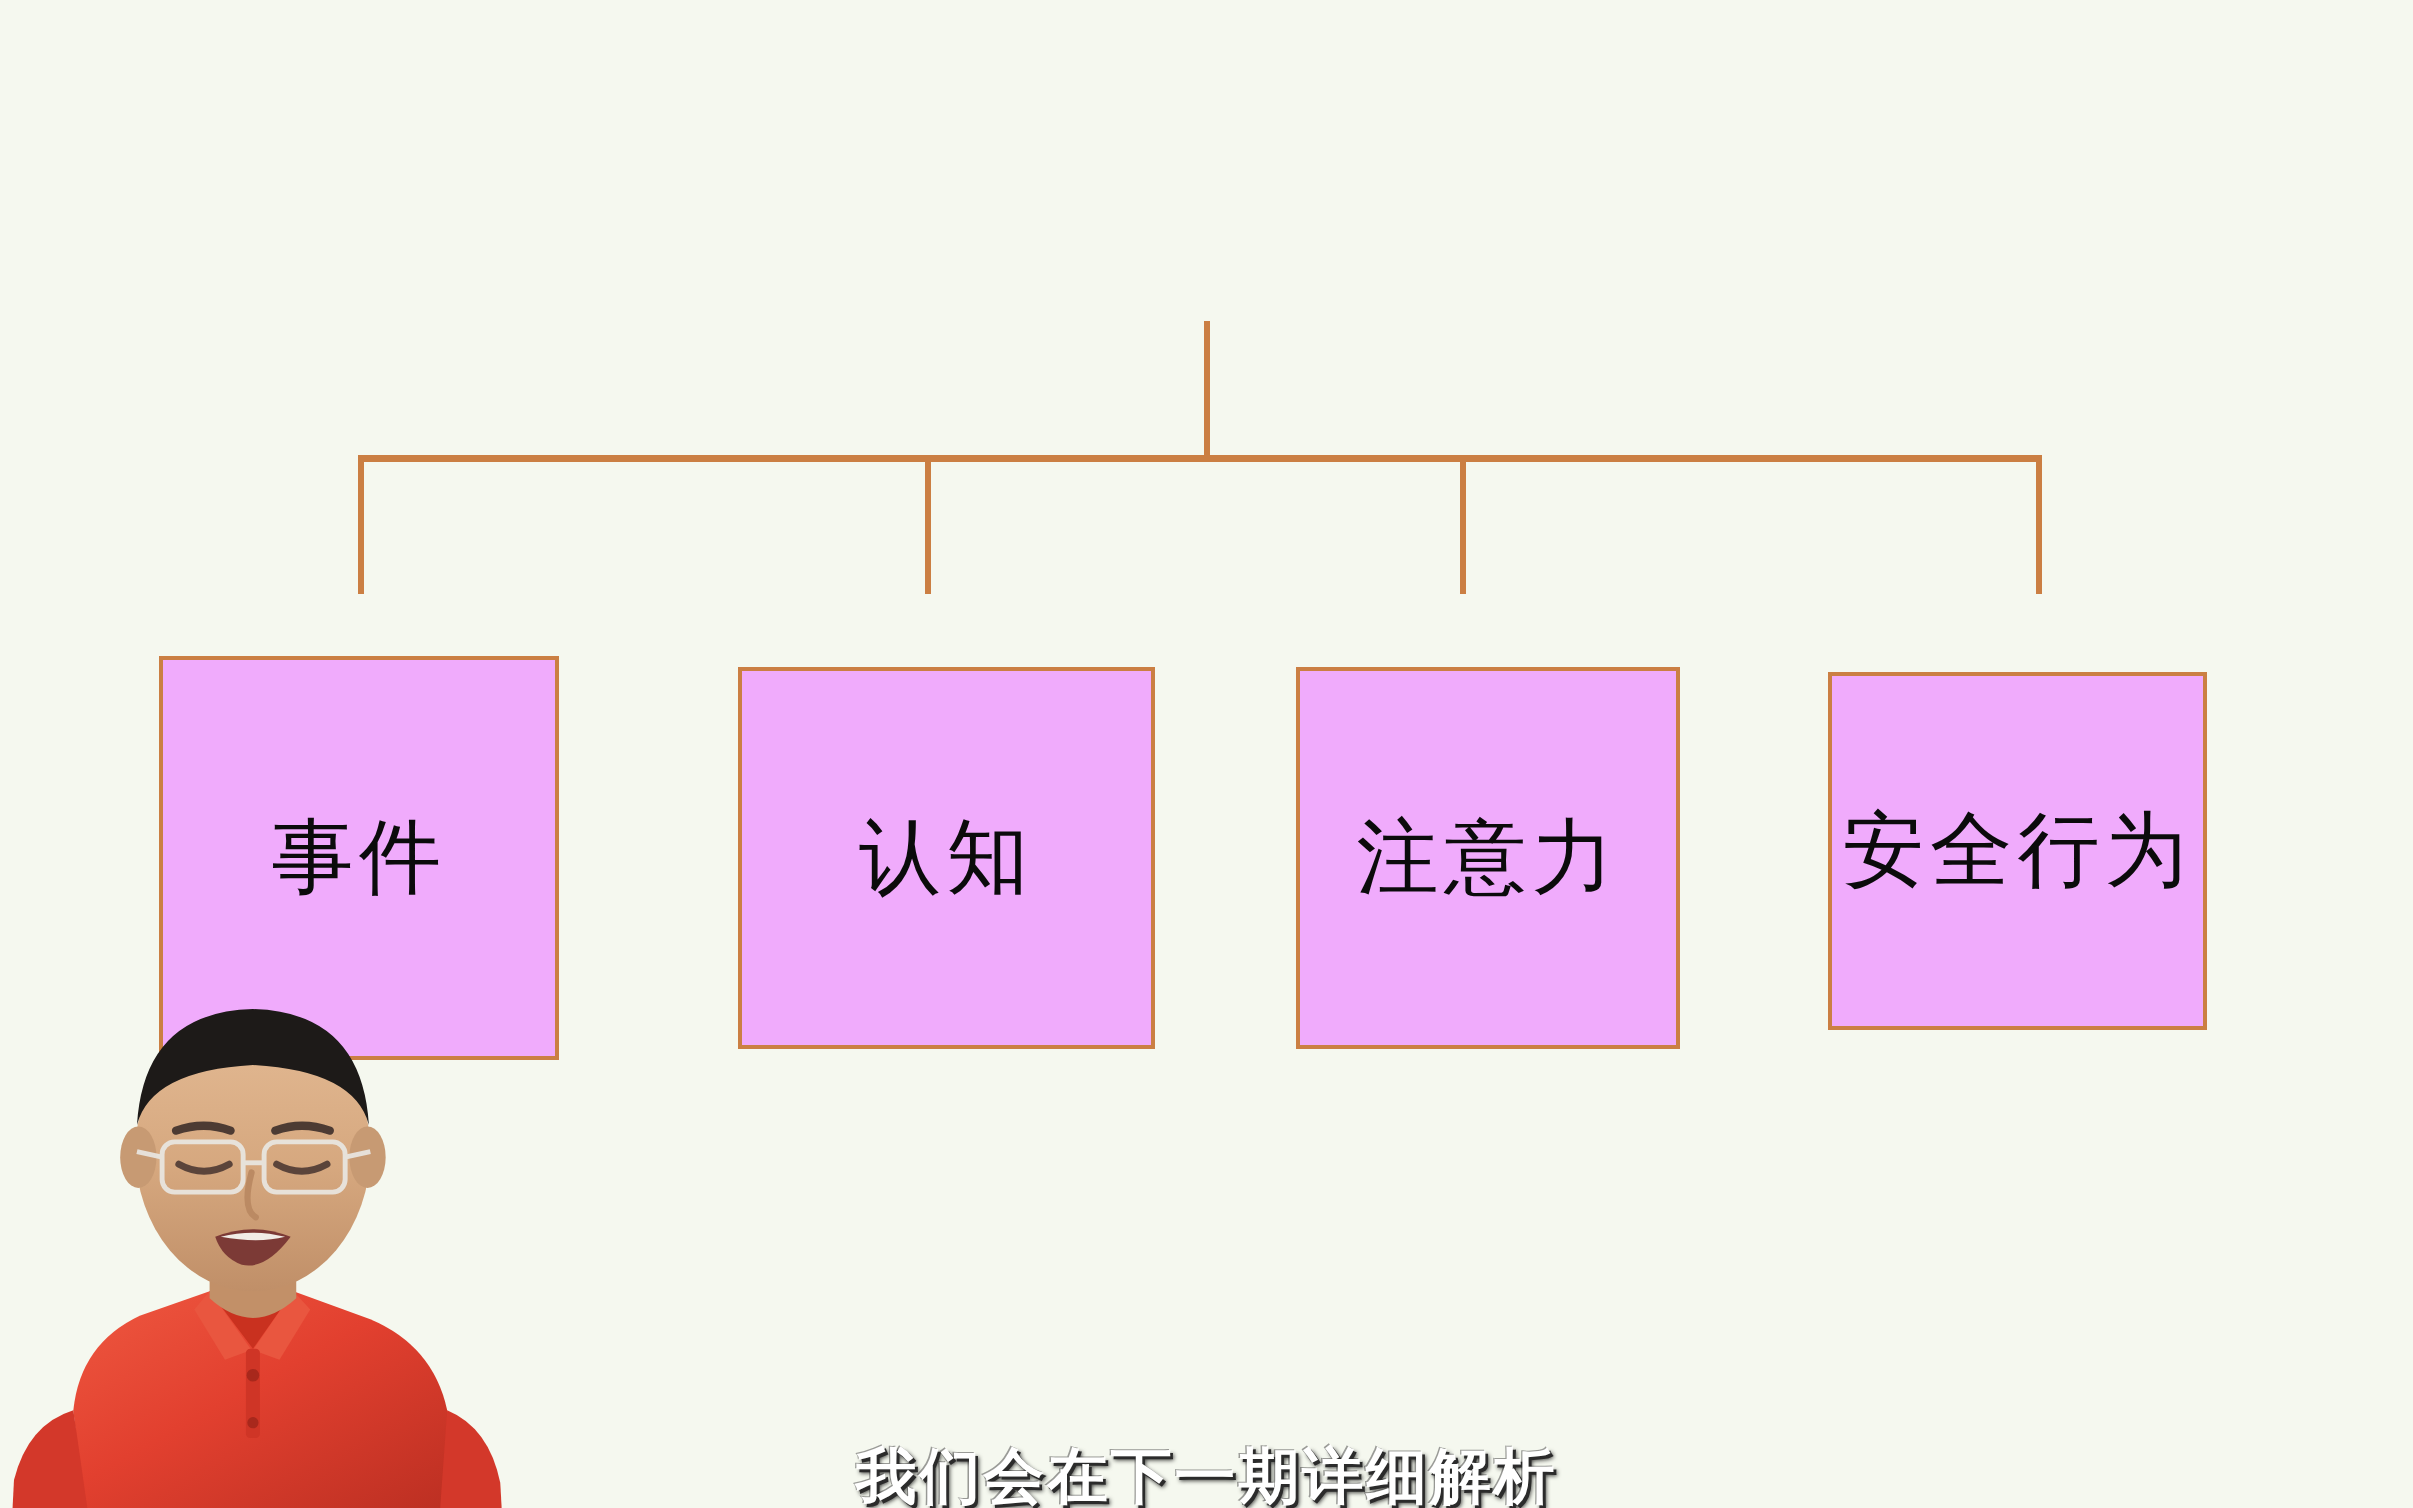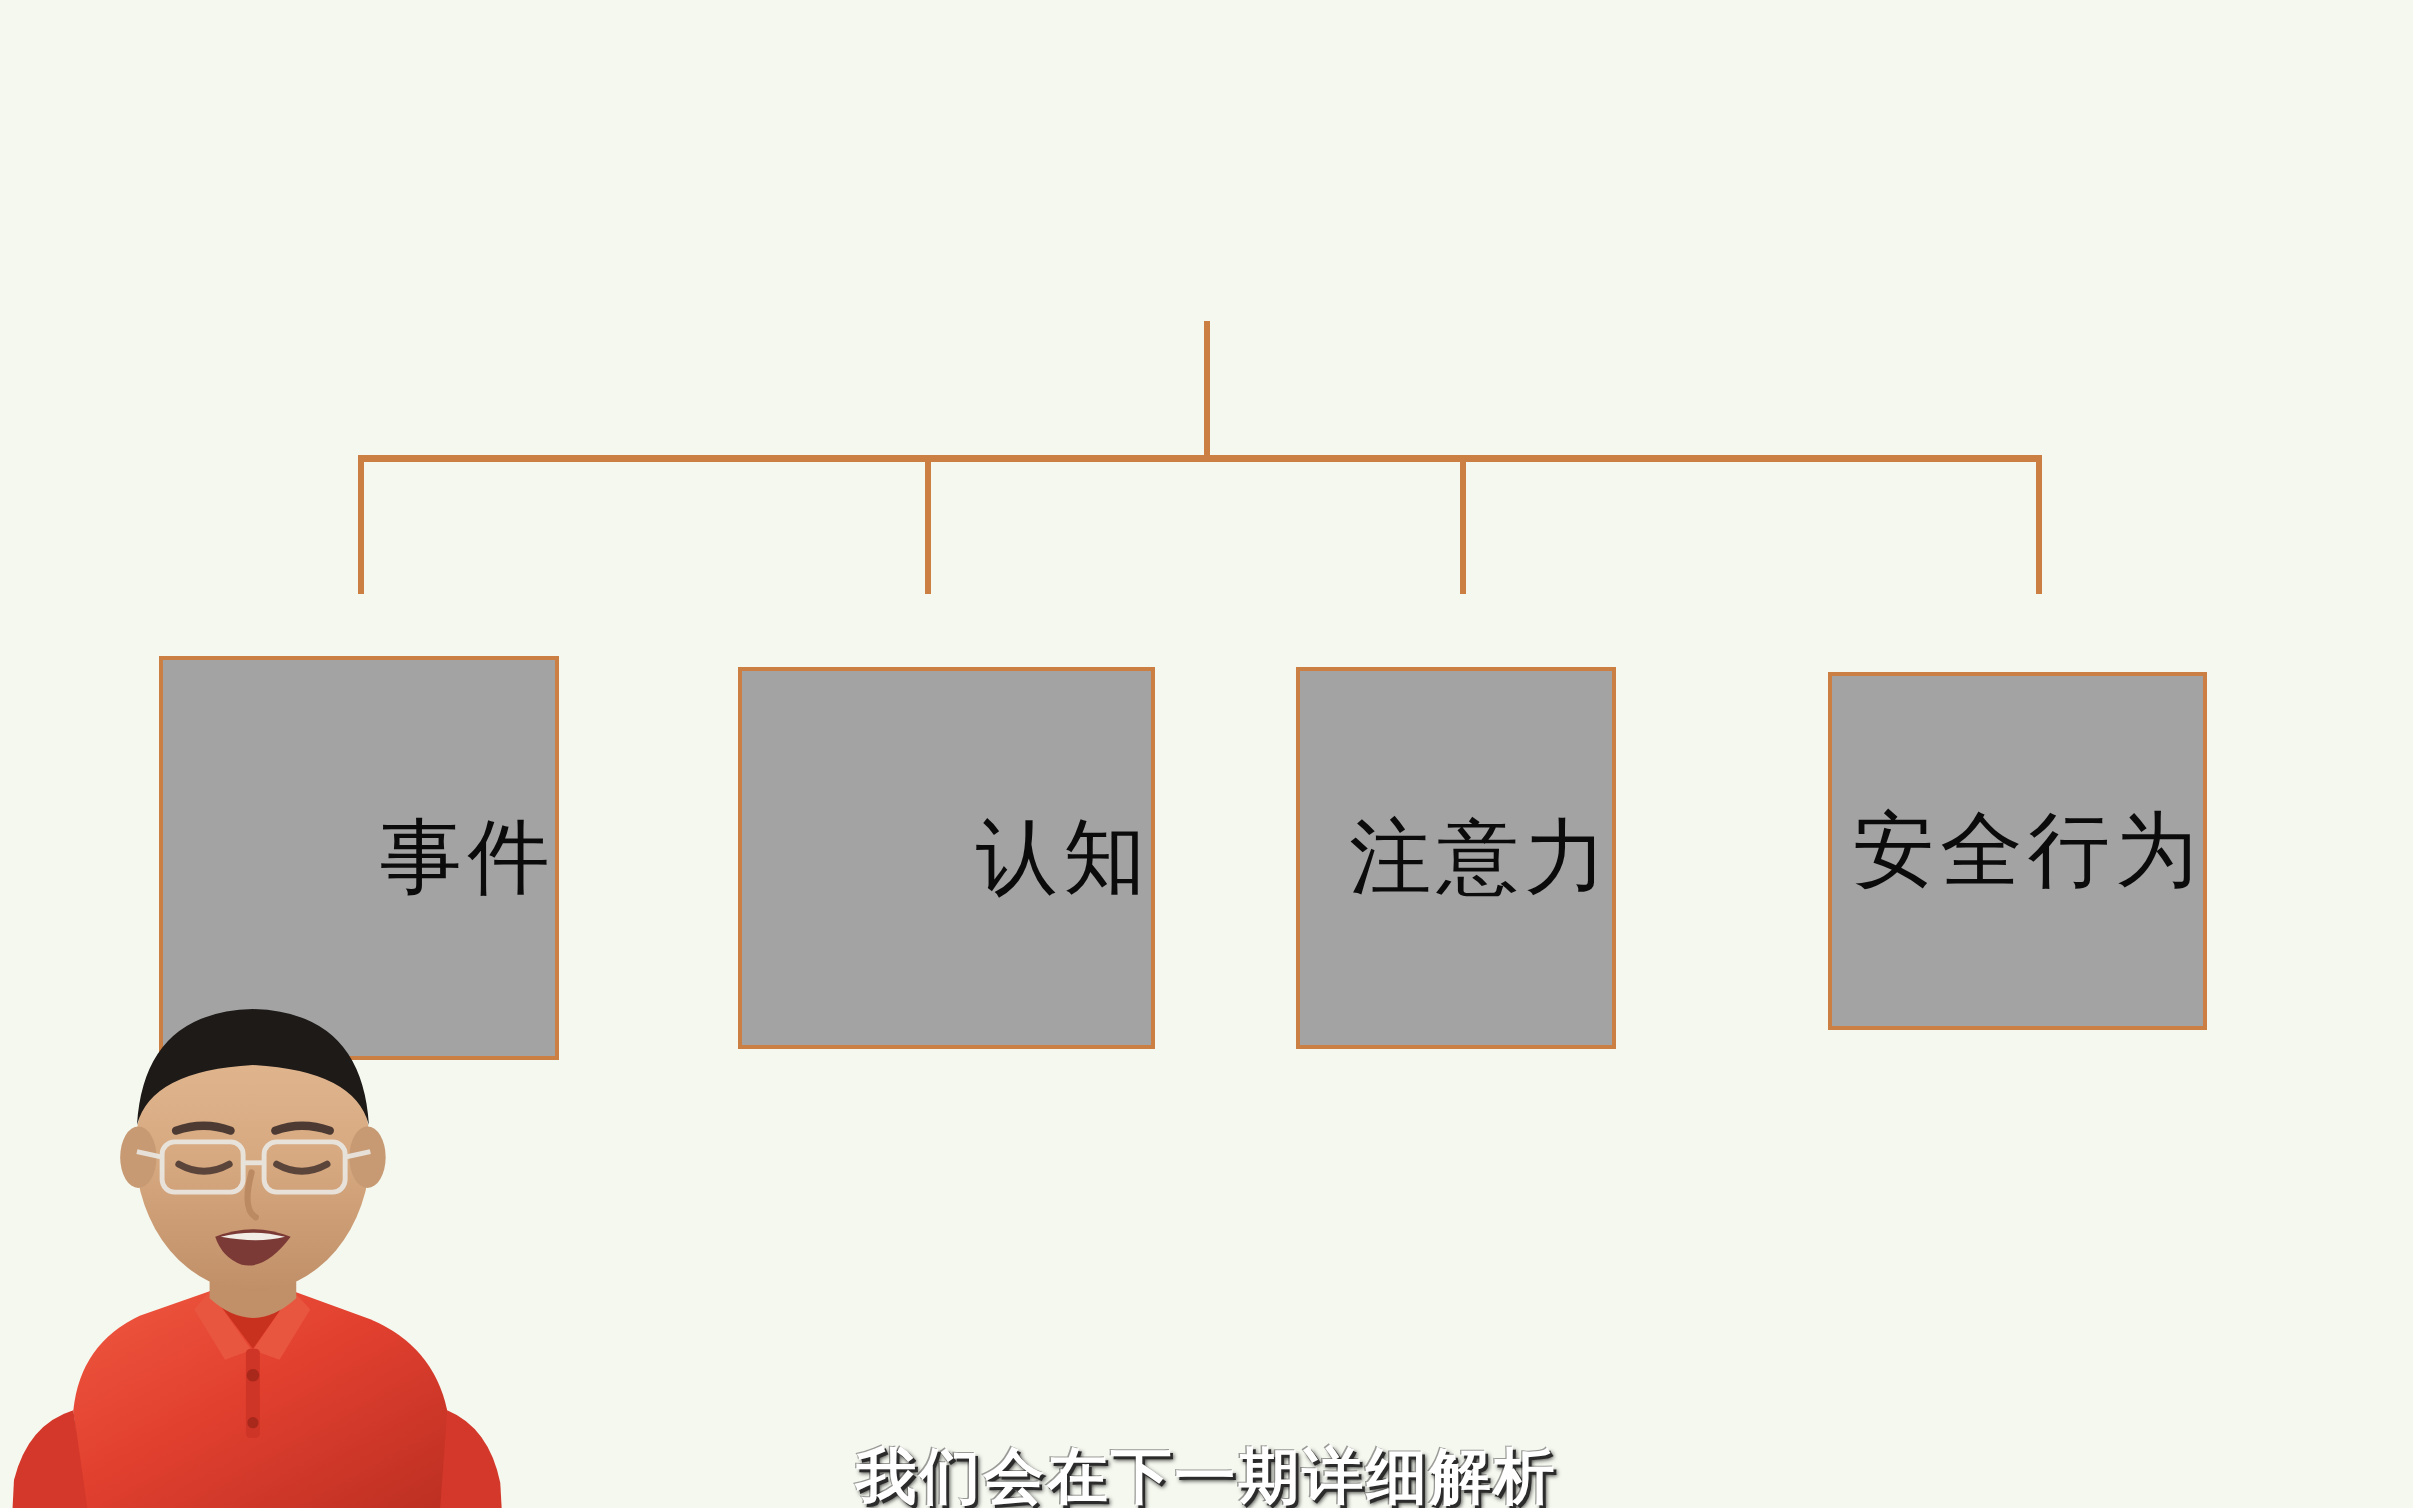--- a/index.html
+++ b/index.html
@@ -54,37 +54,37 @@
     height: 7px;
   }
   #drop-1 { left: 358px;  top: 460px; width: 5.6px; height: 134px; }
   #drop-2 { left: 925px; top: 460px; width: 5.6px; height: 134px; }
   #drop-3 { left: 1460px; top: 460px; width: 5.6px; height: 134px; }
   #drop-4 { left: 2036px; top: 460px; width: 5.6px; height: 134px; }
 
   
   .node {
     position: absolute;
-    background: #a3a3a3;
+    background: #f0abfc;
     border: 4.9px solid #cb7f43;
     box-sizing: border-box;
     display: flex;
     align-items: center;
-    justify-content: flex-end;
+    justify-content: center;
   }
   .node-label {
     font-size: 82px;
     color: #0b0b0b;
     letter-spacing: 5.6px;
     white-space: nowrap;
     font-family: "Liberation Serif", "DejaVu Serif", serif;
   }
   #node-1 { left: 159px;  top: 656px; width: 400px; height: 404px; }
   #node-2 { left: 738px; top: 667px; width: 417px; height: 382px; }
-  #node-3 { left: 1296px; top: 667px; width: 320px; height: 382px; }
+  #node-3 { left: 1296px; top: 667px; width: 384px; height: 382px; }
   #node-4 { left: 1828px; top: 672px; width: 379px; height: 358px; }
 
   
   #presenter {
     position: absolute;
     left: 0;
     bottom: 0;
     width: 531px;
     height: 587px;
     pointer-events: none;

